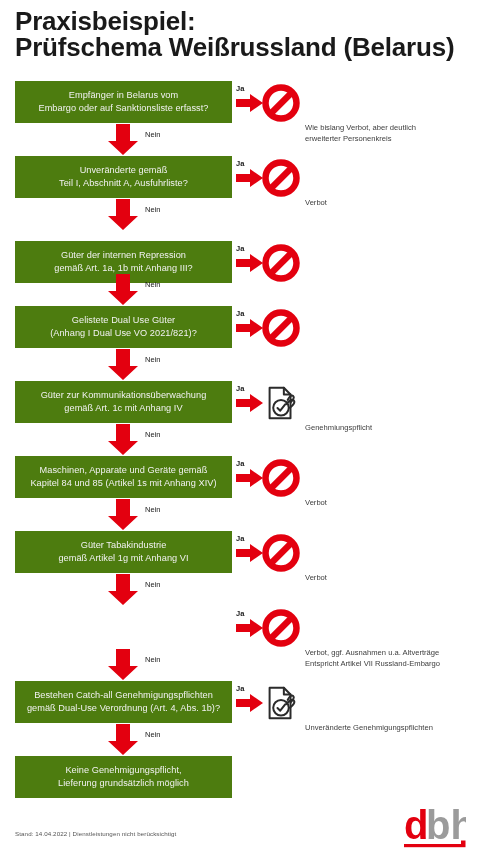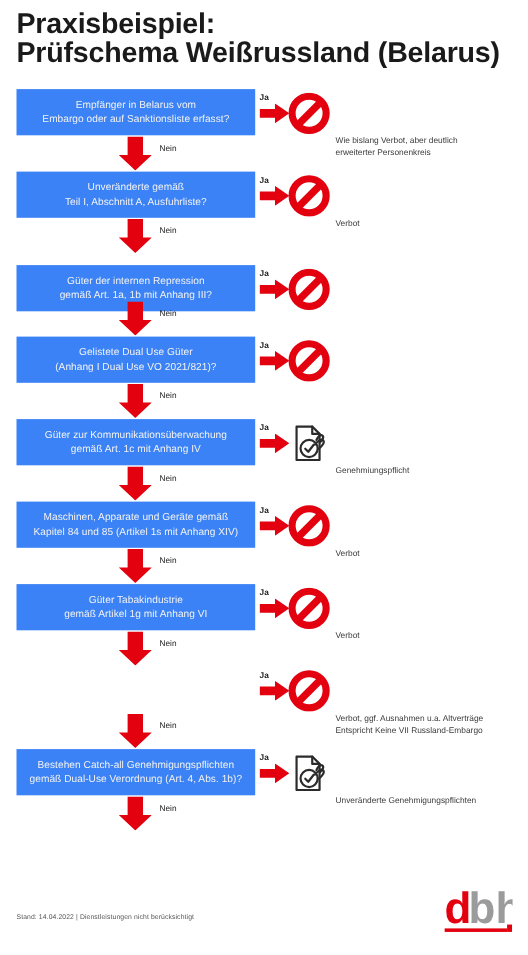--- a/index.html
+++ b/index.html
@@ -47,21 +47,21 @@
     height: 42px;
   }
 
   
   .qbox {
     position: absolute;
     left: 15px;
     top: 0;
     width: 217px;
     height: 42px;
-    background: #3b82f6;
+    background: #4d7c0f;
     color: #ffffff;
     display: flex;
     align-items: center;
     justify-content: center;
     text-align: center;
     box-sizing: border-box;
     padding: 0 4px;
   }
   .qbox .qtext {
     font-size: 9.2px;
@@ -308,21 +308,21 @@
     </div>
     <div class="row" style="top:606px">
       <div class="ja-label">Ja</div>
       <div class="arrow-right"><svg width="27" height="18" viewBox="0 0 27 18" xmlns="http://www.w3.org/2000/svg">
           <path d="M0 5 L14 5 L14 0 L27 9 L14 18 L14 13 L0 13 Z" fill="#E3000F"></path>
         </svg></div>
       <div class="outcome-icon"><svg width="38" height="38" viewBox="0 0 38 38" xmlns="http://www.w3.org/2000/svg">
           <circle cx="19" cy="19" r="15.5" fill="none" stroke="#E3000F" stroke-width="6.5"></circle>
           <rect x="16" y="1.5" width="6.5" height="35" rx="0" fill="#E3000F" transform="rotate(45 19 19)"></rect>
         </svg></div>
-      <div class="outcome-text"><span>Verbot, ggf. Ausnahmen u.a. Altverträge</span><span class="l2">Entspricht Keine VII Russland-Embargo</span></div>
+      <div class="outcome-text"><span>Verbot, ggf. Ausnahmen u.a. Altverträge</span><span class="l2">Entspricht Artikel VII Russland-Embargo</span></div>
     </div>
     <div class="connector" style="top:649px">
       <div class="arrow-down"><svg width="30" height="31" viewBox="0 0 30 31" xmlns="http://www.w3.org/2000/svg">
           <path d="M8 0 L22 0 L22 17 L30 17 L15 31 L0 17 L8 17 Z" fill="#E3000F"></path>
         </svg></div>
       <div class="nein-label">Nein</div>
     </div>
     <div class="row" style="top:681px">
       <div class="qbox">
         <div class="qtext"><span>Bestehen Catch-all Genehmigungspflichten</span><span class="l2">gemäß Dual-Use Verordnung (Art. 4, Abs. 1b)?</span></div>
@@ -342,20 +342,25 @@
           </g>
         </svg></div>
       <div class="outcome-text"><span>Unveränderte Genehmigungspflichten</span></div>
     </div>
     <div class="connector" style="top:724px">
       <div class="arrow-down"><svg width="30" height="31" viewBox="0 0 30 31" xmlns="http://www.w3.org/2000/svg">
           <path d="M8 0 L22 0 L22 17 L30 17 L15 31 L0 17 L8 17 Z" fill="#E3000F"></path>
         </svg></div>
       <div class="nein-label">Nein</div>
     </div>
+    <div class="row" style="top:756px">
+      <div class="qbox">
+        <div class="qtext"><span>Keine Genehmigungspflicht,</span><span class="l2">Lieferung grundsätzlich möglich</span></div>
+      </div>
+    </div>
   </div>
 
 <div id="footer-note">Stand: 14.04.2022 | Dienstleistungen nicht berücksichtigt</div>
 
 <div id="logo">
   <svg width="62" height="48" viewBox="0 0 62 48" xmlns="http://www.w3.org/2000/svg">
     <text x="0" y="33" font-family="Liberation Sans, sans-serif" font-size="40" font-weight="bold" fill="#E3000F">d</text>
     <text x="22" y="33" font-family="Liberation Sans, sans-serif" font-size="40" font-weight="bold" fill="#9B9B9B">bh</text>
     <rect x="0" y="38" width="57" height="3.2" fill="#E3000F"></rect>
     <rect x="57" y="34.5" width="4.5" height="6.7" fill="#E3000F"></rect>

